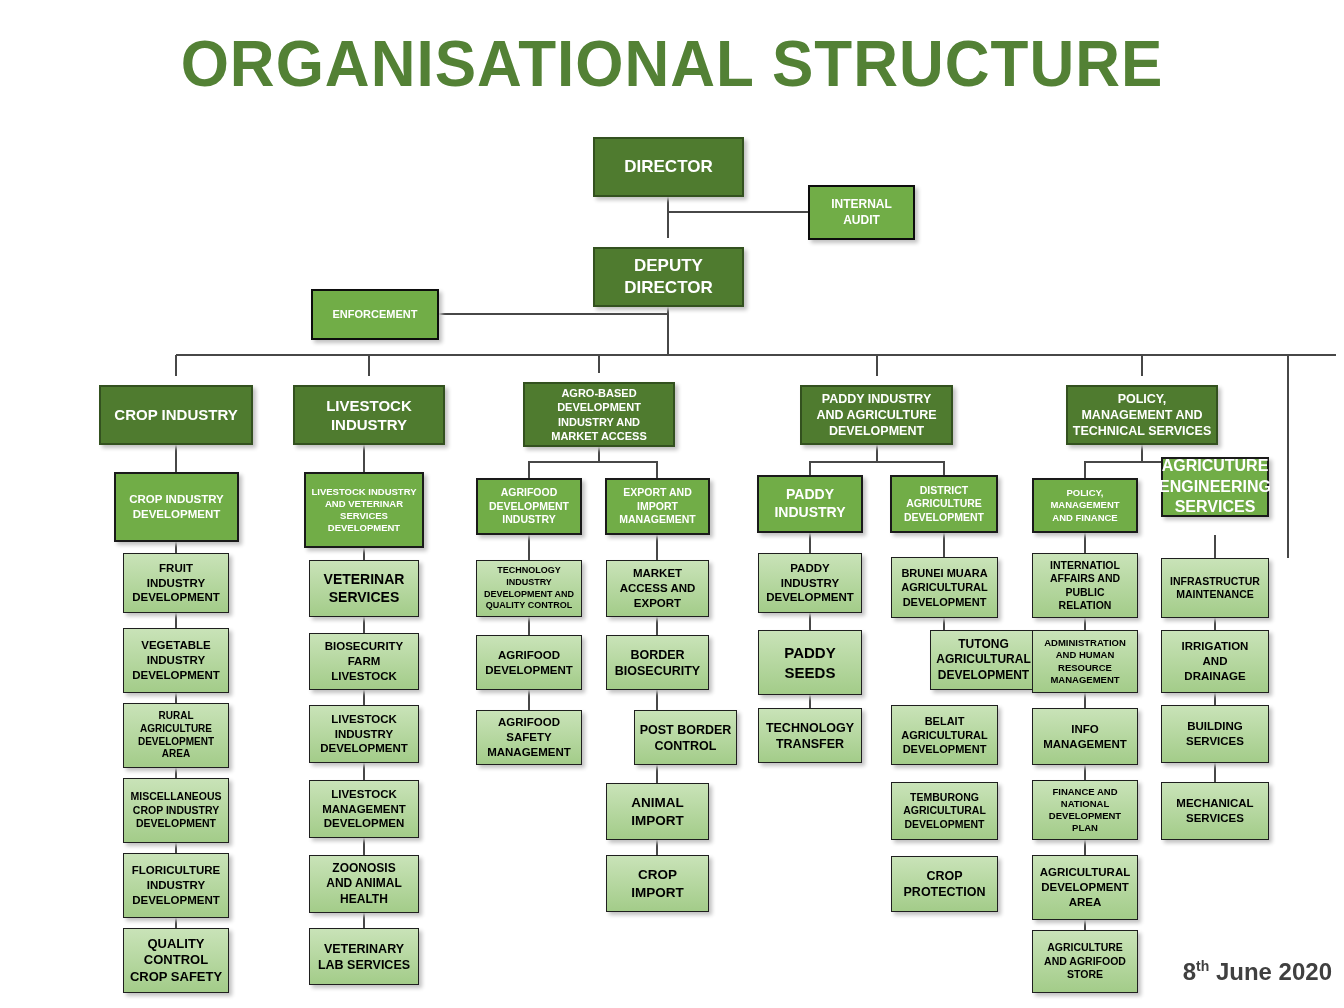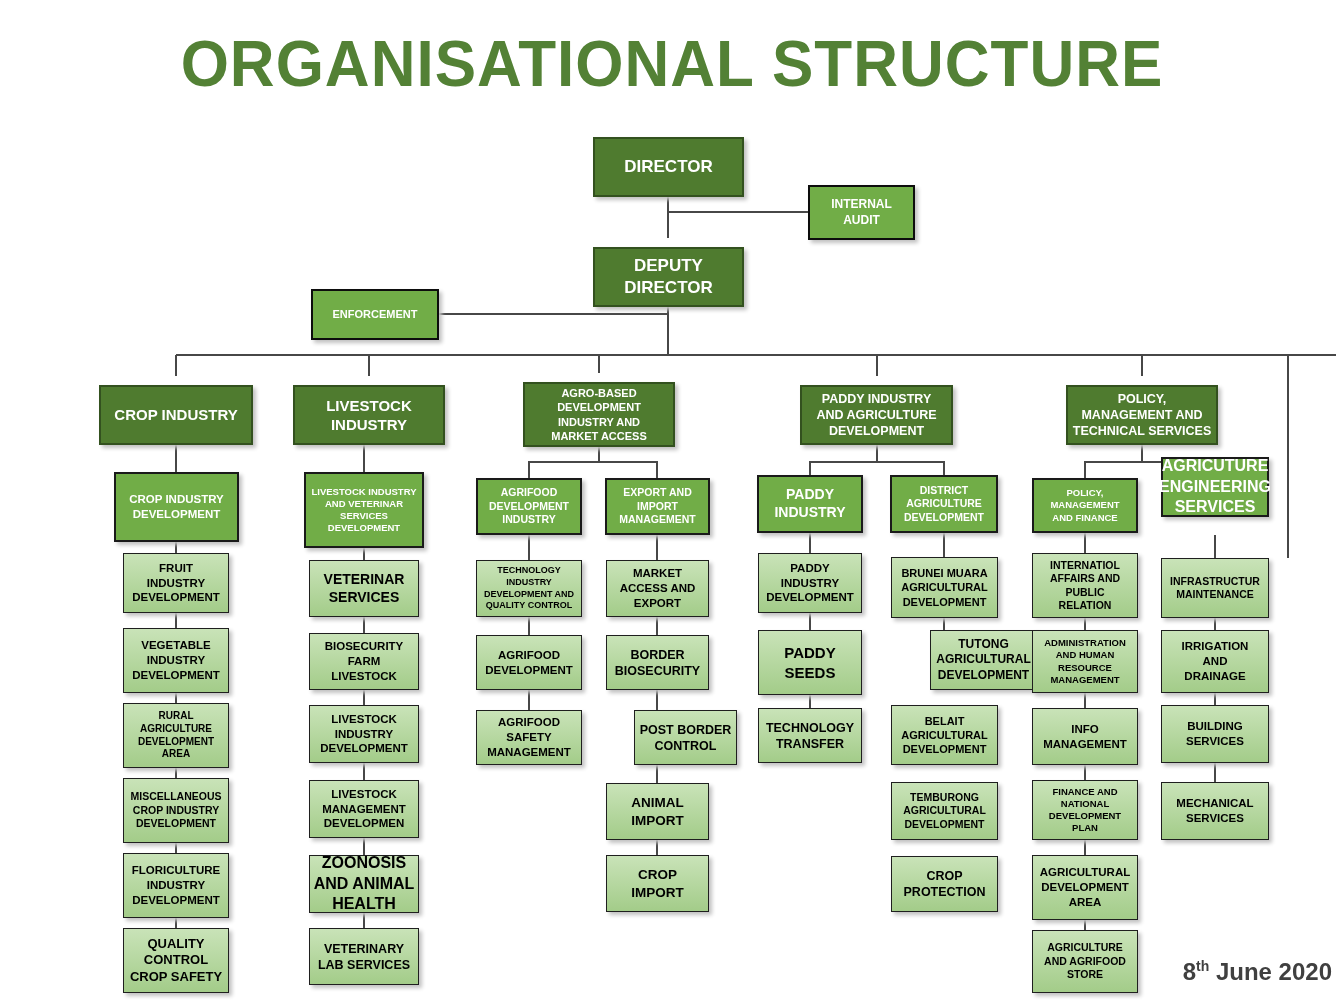--- a/index.html
+++ b/index.html
@@ -161,21 +161,21 @@
 SERVICES</div>
   <div class="bx light" style="left:309px;top:633px;width:110px;height:57px;font-size:11.5px">BIOSECURITY
 FARM
 LIVESTOCK</div>
   <div class="bx light" style="left:309px;top:705px;width:110px;height:58px;font-size:11.5px">LIVESTOCK
 INDUSTRY
 DEVELOPMENT</div>
   <div class="bx light" style="left:309px;top:780px;width:110px;height:58px;font-size:11.5px">LIVESTOCK
 MANAGEMENT
 DEVELOPMEN</div>
-  <div class="bx light" style="left:309px;top:855px;width:110px;height:58px;font-size:16px">ZOONOSIS
+  <div class="bx light" style="left:309px;top:855px;width:110px;height:58px;font-size:12px">ZOONOSIS
 AND ANIMAL
 HEALTH</div>
   <div class="bx light" style="left:309px;top:928px;width:110px;height:57px;font-size:12.5px">VETERINARY
 LAB SERVICES</div>
 
   <div class="bx light" style="left:476px;top:560px;width:106px;height:57px;font-size:9px">TECHNOLOGY
 INDUSTRY
 DEVELOPMENT AND
 QUALITY CONTROL</div>
   <div class="bx light" style="left:476px;top:635px;width:106px;height:55px;font-size:11.5px">AGRIFOOD

